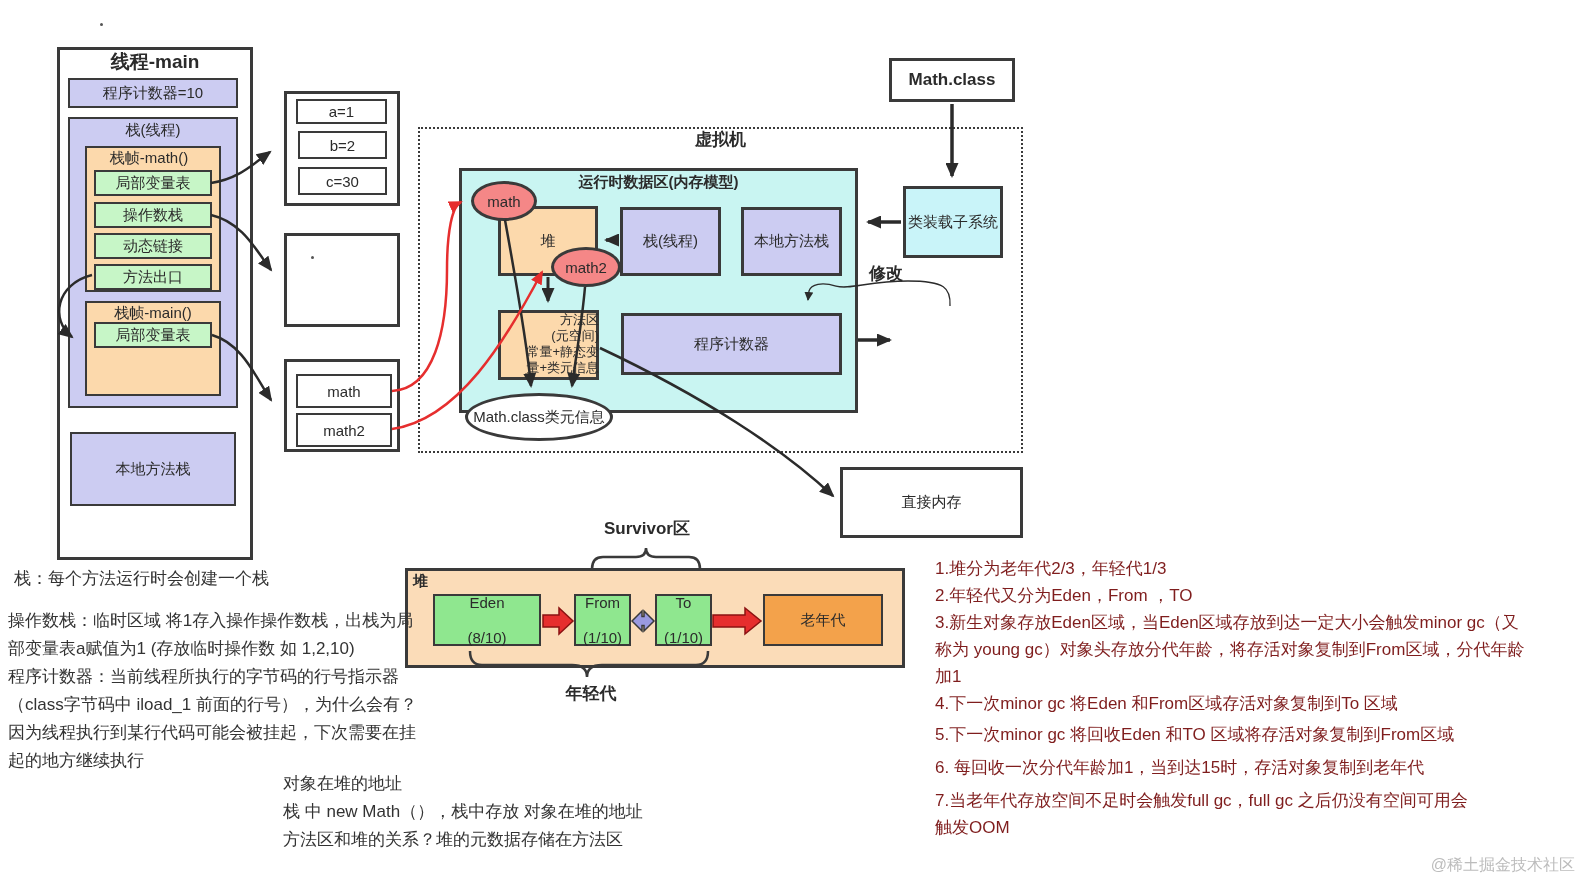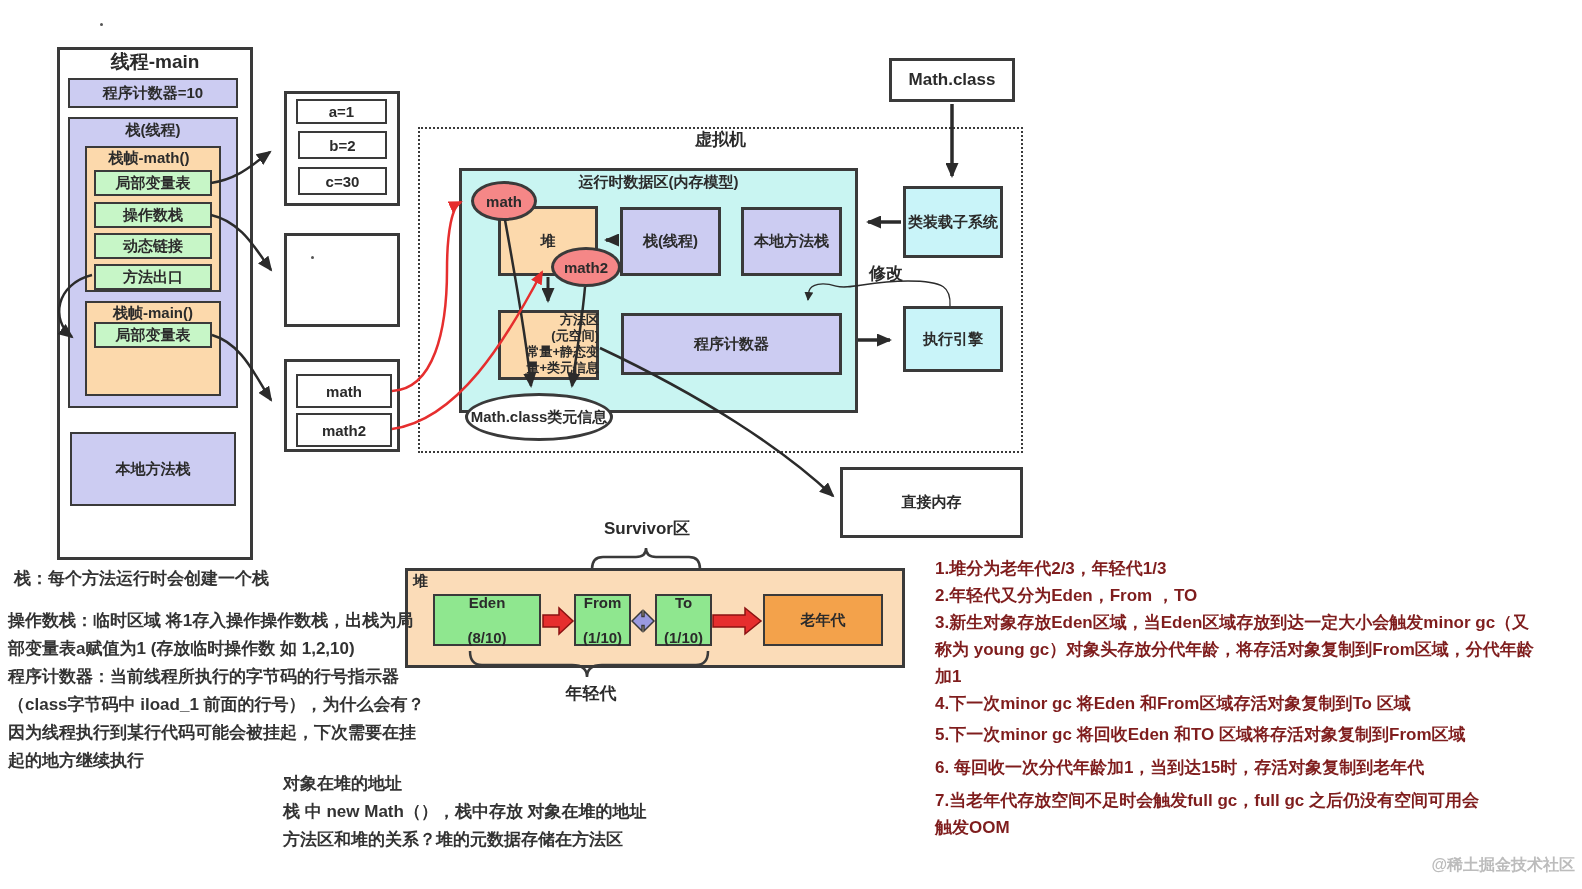--- a/index.html
+++ b/index.html
@@ -1,18 +1,18 @@
 <!DOCTYPE html>
 <html><head>
 <meta charset="utf-8">
 <style>
   html,body{margin:0;padding:0;background:#fff;}
   #canvas{position:relative;width:1582px;height:889px;background:#ffffff;overflow:hidden;
           font-family:"Liberation Sans","DejaVu Sans",sans-serif;color:#2b2b2b;}
-  .abs{position:absolute;box-sizing:border-box;font-weight:bold;}
+  .abs{position:absolute;box-sizing:border-box;}
   .b2{border:2px solid #3a3a3a;}
   .b3{border:3px solid #3a3a3a;}
   .ctr{display:flex;align-items:center;justify-content:center;text-align:center;}
   .bold{font-weight:bold;}
   .purple{background:#ccccf2;}
   .orange{background:#fcd9ac;}
   .green{background:#c7f6c7;}
   .cyan{background:#c9f5f2;}
   .cyan2{background:#c9f4f9;}
   .rednode{background:#f58787;}
@@ -85,21 +85,20 @@
     <div>量+类元信息</div>
   </div>
   <div class="abs ctr purple b3 f15" style="left:621px;top:313px;width:221px;height:62px;">程序计数器</div>
 
   <div class="abs ctr white b3 ell f15" style="left:465px;top:393px;width:148px;height:48px;">Math.class类元信息</div>
   <div class="abs ctr rednode b3 ell f15" style="left:471px;top:181px;width:66px;height:40px;">math</div>
   <div class="abs ctr rednode b3 ell f15" style="left:551px;top:247px;width:70px;height:40px;">math2</div>
 
   <div class="abs ctr white b3 bold f17" style="left:889px;top:58px;width:126px;height:44px;">Math.class</div>
   <div class="abs ctr cyan2 b3 f15" style="left:903px;top:186px;width:100px;height:72px;">类装载子系统</div>
-  <div class="abs ctr cyan2 b3 f15" style="left:903px;top:306px;width:100px;height:66px;">执行引擎</div>
   <div class="abs bold f17" style="left:869px;top:262px;">修改</div>
   <div class="abs ctr white b3 f15" style="left:840px;top:467px;width:183px;height:71px;">直接内存</div>
 
   <div class="abs heapbg b3" style="left:405px;top:568px;width:500px;height:100px;"></div>
   <div class="abs bold f15" style="left:413px;top:572px;">堆</div>
   <div class="abs ctr green2 b2 f15" style="left:433px;top:594px;width:108px;height:52px;flex-direction:column;">
     <div>Eden</div>
     <div>(8/10)</div>
   </div>
   <div class="abs ctr green2 b2 f15" style="left:574px;top:594px;width:57px;height:52px;flex-direction:column;">

